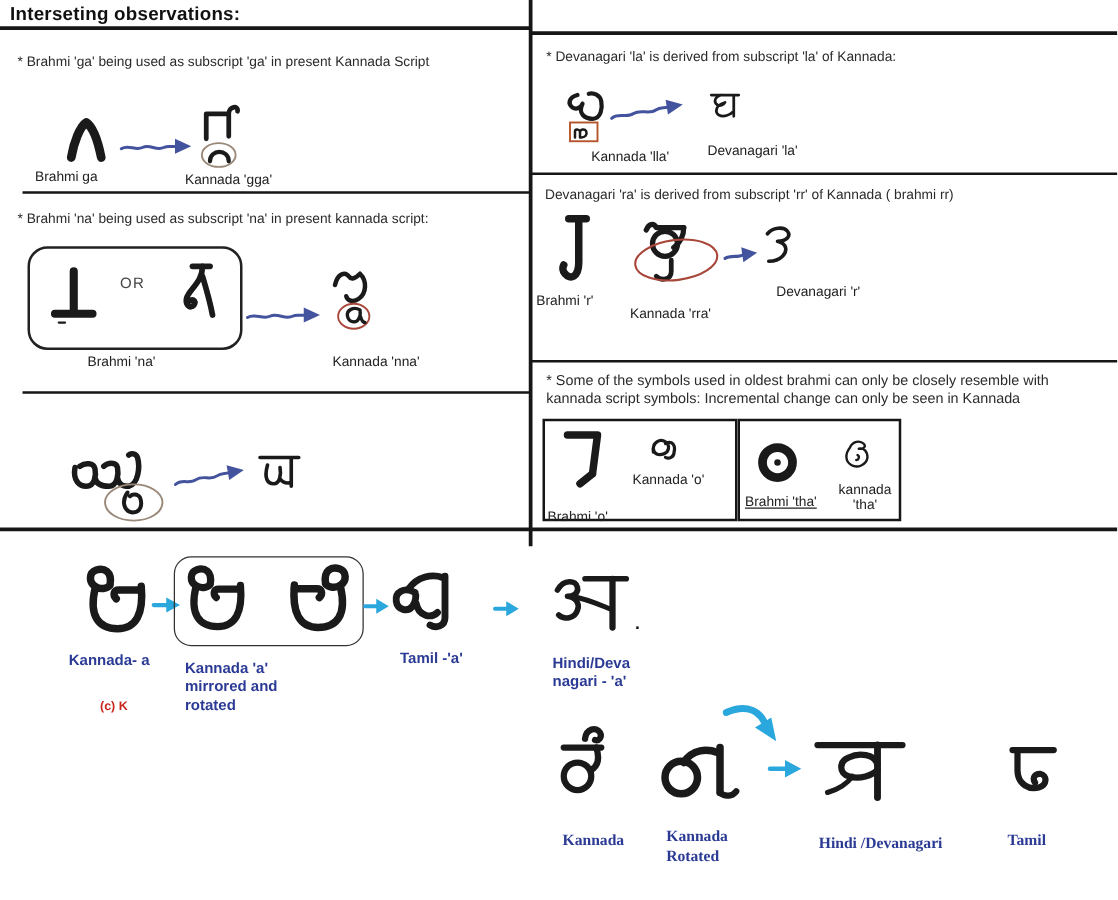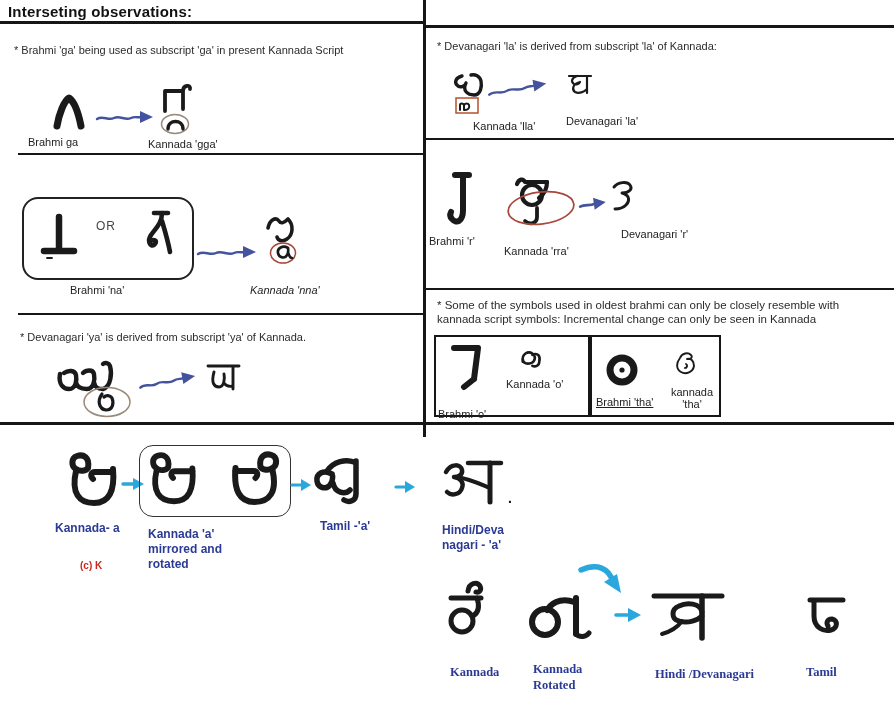--- a/index.html
+++ b/index.html
@@ -54,20 +54,21 @@
   <svg class="abs" style="left:157px;top:83px;" width="38" height="52" viewBox="0 0 38 52">
     <path class="ink" stroke-width="3.8" d="M8,28 V8 H26 V26 M26,8 C26,2 34,1 33,6"></path>
     <ellipse class="grayst" stroke-width="1.5" cx="18" cy="41" rx="13.5" ry="9.5"></ellipse>
     <path class="ink" stroke-width="3.4" d="M11,46 C11,36 26,36 26,46"></path>
   </svg>
 
   <div class="abs cap" style="left:28px;top:136px;">Brahmi ga</div>
   <div class="abs cap" style="left:148px;top:138px;">Kannada 'gga'</div>
   <div class="abs hline" style="left:18px;top:153px;width:406px;height:2px;"></div>
 
+  <div class="abs note" style="left:14px;top:169px;">* Brahmi 'na' being used as subscript 'na' in present kannada script:</div>
 
   <div class="abs roundbox" style="left:22px;top:197px;width:168px;height:79px;"></div>
   <svg class="abs" style="left:38px;top:210px;" width="41" height="50" viewBox="0 0 41 50">
     <path class="ink" stroke-width="6.5" d="M6,41 H36 M21,41 V7"></path>
     <path class="ink" stroke-width="1.8" d="M9,48 h5"></path>
   </svg>
   <div class="abs or" style="left:96px;top:219px;">OR</div>
   <svg class="abs" style="left:138px;top:207px;" width="33" height="56" viewBox="0 0 33 56">
     <path class="ink" stroke-width="4.6" d="M16,6 H30"></path>
     <path class="ink" stroke-width="4.6" d="M24,6 C24,16 18,21 13,28 C9,34 12,40 16,38 C20,35 17,31 13,34"></path>
@@ -79,24 +80,23 @@
     <path class="navyf" d="M47,3 L60,9 L47,15 Z"></path>
   </svg>
 
   <svg class="abs" style="left:262px;top:213px;" width="42" height="52" viewBox="0 0 42 52">
     <path class="ink" stroke-width="3.6" d="M6,15 C8,6 14,4 17,8 C19,11 22,10 26,6 C32,12 31,22 25,26 C21,29 16,28 15,24"></path>
     <ellipse class="redst" stroke-width="1.5" cx="21" cy="40" rx="12.5" ry="10"></ellipse>
     <path class="ink" stroke-width="2.7" d="M26,35 C21,32 15,35 16,40 C17,45 23,46 25,42 C27,39 26,36 26,35 M26,39 C27,43 28,45 30,45"></path>
   </svg>
 
   <div class="abs cap" style="left:70px;top:284px;">Brahmi 'na'</div>
-  <div class="abs cap" style="left:250px;top:284px;font-style:italic;">Kannada 'nna'</div>
+  <div class="abs cap" style="left:266px;top:284px;">Kannada 'nna'</div>
   <div class="abs hline" style="left:18px;top:313px;width:406px;height:2px;"></div>
 
-  <div class="abs note" style="left:20px;top:331px;">* Devanagari 'ya'  is derived from subscript 'ya' of Kannada.</div>
 
   <svg class="abs" style="left:54px;top:360px;" width="80" height="58" viewBox="0 0 80 58">
     <path class="ink" stroke-width="4.4" d="M6,14 C4,25 10,29 15,29 C22,29 23,20 22,15 C21,10 14,10 10,13 M22,22 C23,29 30,29 33,29 C40,29 41,19 40,14 C39,9 32,10 29,13 M40,22 C41,29 46,29 49,29 C57,27 58,13 56,6 C55,3 51,2 49,4"></path>
     <ellipse class="grayst" stroke-width="1.5" cx="53" cy="42" rx="23" ry="14.5"></ellipse>
     <path class="ink" stroke-width="3.2" d="M48,34 C43,41 45,49 52,50 C59,50 60,43 58,38 C56,35 52,35 50,37"></path>
   </svg>
 
   <svg class="abs" style="left:138px;top:376px;transform:rotate(-10deg);transform-origin:left center;" width="60" height="20" viewBox="0 0 60 20">
     <path class="navy" stroke-width="2.4" d="M2,12 C8,8 13,14 19,11 C25,8 30,14 36,11 C40,9 43,11 46,10"></path>
     <path class="navyf" d="M45,4 L58,10 L45,16 Z"></path>
@@ -122,20 +122,21 @@
   </svg>
 
   <svg class="abs" style="left:567px;top:73px;" width="26" height="22" viewBox="0 0 26 22">
     <path class="ink" stroke-width="2.2" d="M2,3 H24 M20,3 V20 M10,3 C4,5 4,9 7,11 C9,12 12,11 13,9 M13,9 C5,11 5,17 8,19 C12,21 17,19 20,16"></path>
   </svg>
 
   <div class="abs cap" style="left:441px;top:120px;padding-left:32px;">Kannada 'lla'</div>
   <div class="abs cap" style="left:566px;top:115px;">Devanagari 'la'</div>
   <div class="abs hline" style="left:425px;top:138px;width:469px;height:2px;"></div>
 
+  <div class="abs note" style="left:436px;top:150px;">Devanagari 'ra' is derived from subscript 'rr' of Kannada ( brahmi rr)</div>
 
   <svg class="abs" style="left:447px;top:170px;" width="26" height="62" viewBox="0 0 26 62">
     <path class="ink" stroke-width="6" d="M8,5 H22 M16,5 V40 C16,52 9,54 5,49 C3,47 3,44 4,42"></path>
   </svg>
 
   <svg class="abs" style="left:505px;top:172px;" width="76" height="64" viewBox="0 0 76 64">
     <path class="ink" stroke-width="4.2" d="M12,12 C14,7 18,6 20,10 L42,10"></path>
     <circle class="ink" stroke-width="4.2" cx="27" cy="23" r="10"></circle>
     <path class="ink" stroke-width="4.2" d="M42,10 C42,18 38,23 34,26"></path>
     <path class="ink" stroke-width="3.8" d="M32,36 V45 C32,52 24,53 20,49"></path>

